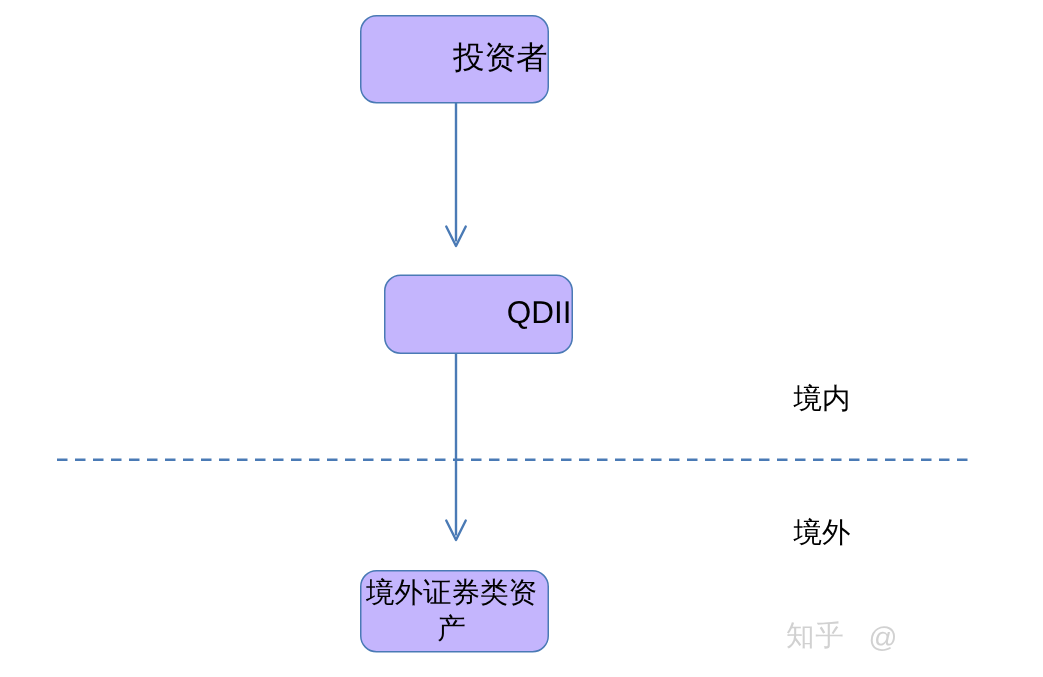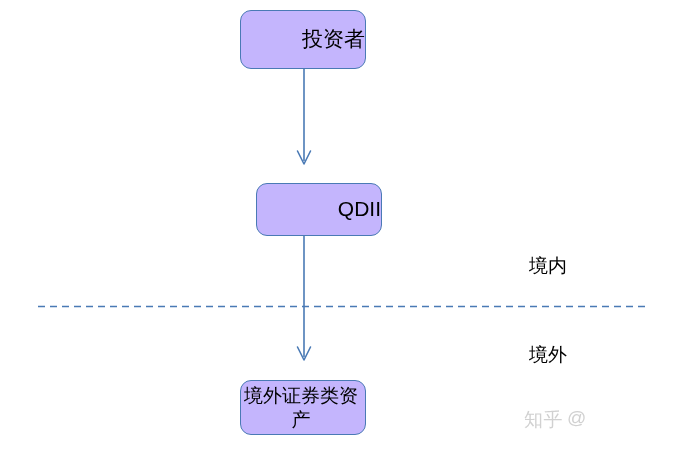--- a/index.html
+++ b/index.html
@@ -110,22 +110,22 @@
   }
 
   
   #watermark {
     position: absolute;
     left: 524px;
     top: 407px;
     width: 168px;
     height: 30px;
     display: flex;
-    align-items: flex-start;
-    gap: 4px;
+    align-items: flex-end;
+    gap: 16px;
     color: #c9c9c9;
     font-size: 19px;
     white-space: nowrap;
     opacity: 0.85;
     letter-spacing: 0.5px;
   }
   #watermark .wm-text {
     display: inline-block;
   }
 </style>

